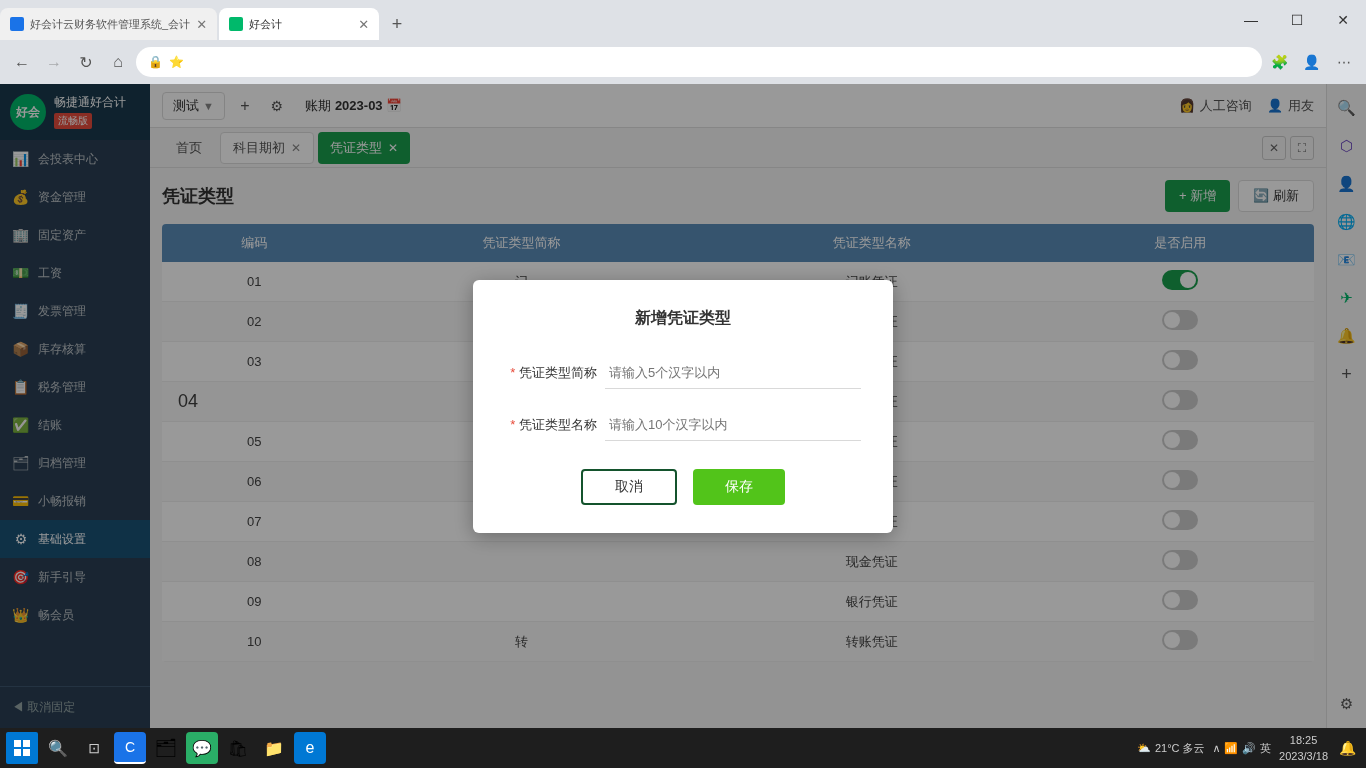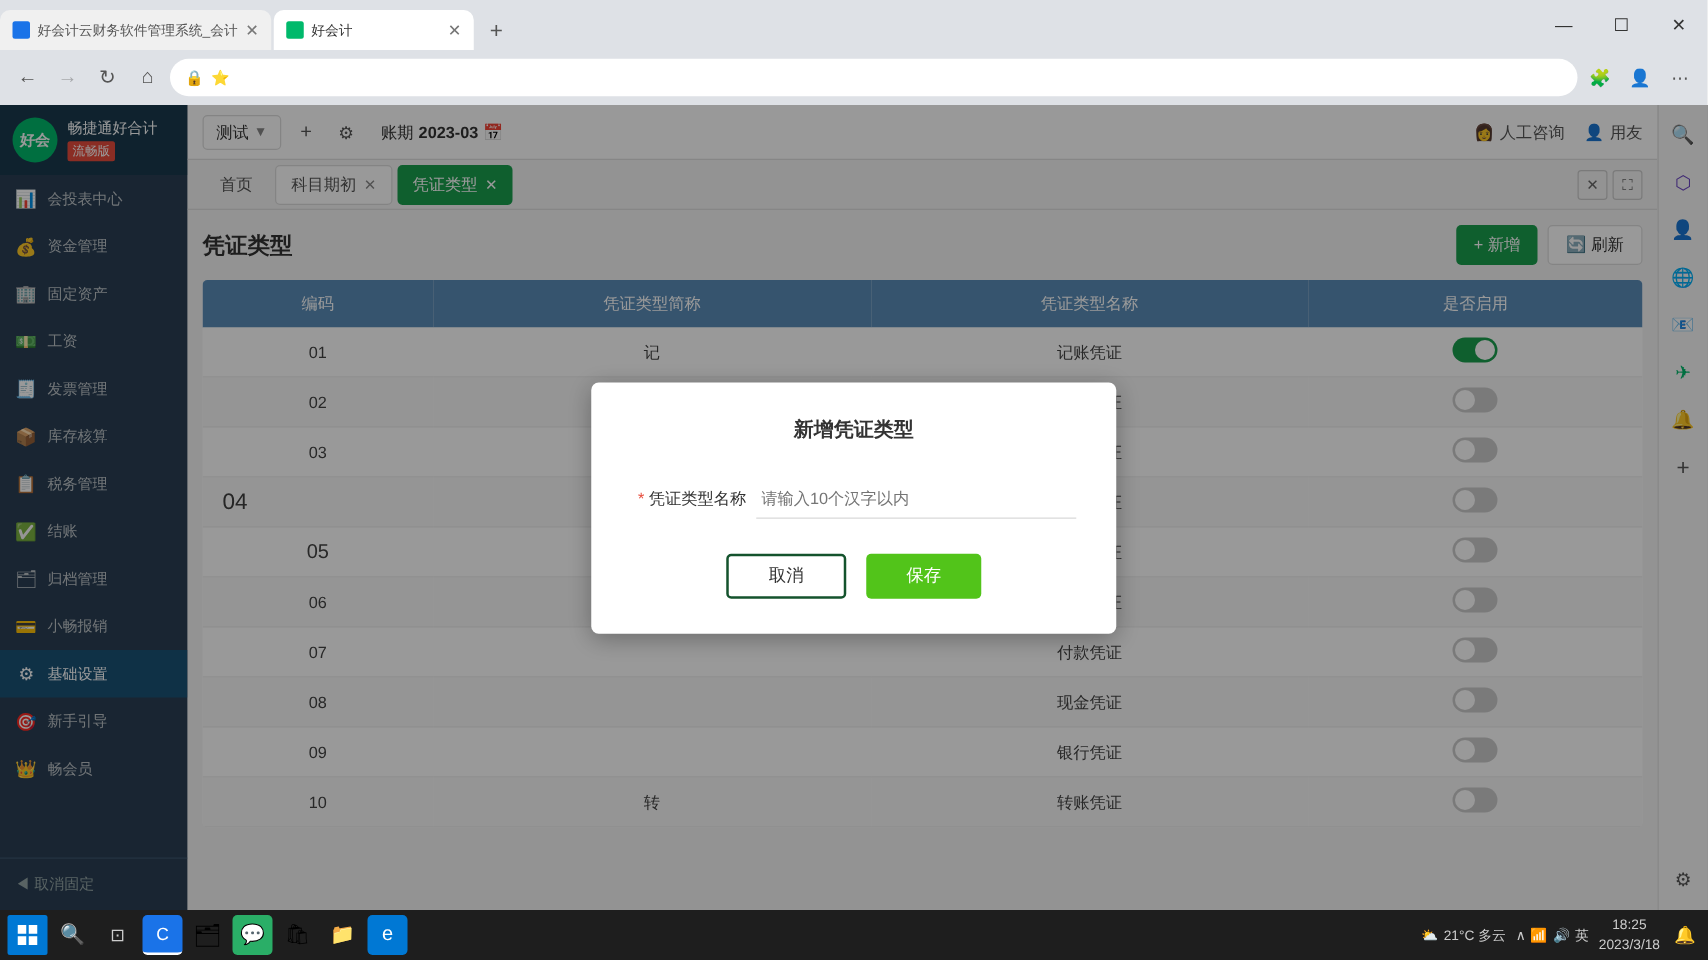--- a/index.html
+++ b/index.html
@@ -226,21 +226,21 @@
               <td style="padding:8px 16px; text-align:left; font-size:18px; color:#404040;">04</td>
               <td style="padding:8px 16px; text-align:center; font-size:13px; color:#444;"></td>
               <td style="padding:8px 16px; text-align:center; font-size:13px; color:#444;">收款凭证</td>
               <td style="padding:8px 16px; text-align:center;">
                 <div style="width:36px; height:20px; border-radius:10px; background:#ccc; display:inline-flex; align-items:center; position:relative; cursor:pointer;">
                   <div style="width:16px; height:16px; border-radius:50%; background:#fff; position:absolute; left:2px;"></div>
                 </div>
               </td>
             </tr>
             <tr style="background:#fff; border-bottom:1px solid #eee;">
-              <td style="padding:8px 16px; text-align:center; font-size:16px; color:#444;">05</td>
+              <td style="padding:8px 16px; text-align:center; font-size:13px; color:#444;">05</td>
               <td style="padding:8px 16px; text-align:center; font-size:13px; color:#444;"></td>
               <td style="padding:8px 16px; text-align:center; font-size:13px; color:#444;">付款凭证</td>
               <td style="padding:8px 16px; text-align:center;">
                 <div style="width:36px; height:20px; border-radius:10px; background:#ccc; display:inline-flex; align-items:center; position:relative; cursor:pointer;">
                   <div style="width:16px; height:16px; border-radius:50%; background:#fff; position:absolute; left:2px;"></div>
                 </div>
               </td>
             </tr>
             <tr style="background:#f9f9f9; border-bottom:1px solid #eee;">
               <td style="padding:8px 16px; text-align:center; font-size:13px; color:#444;">06</td>
@@ -309,20 +309,27 @@
     <div style="width:32px; height:32px; border-radius:4px; display:flex; align-items:center; justify-content:center; cursor:pointer; font-size:18px; color:#555;">+</div>
     <div style="flex:1;"></div>
     <div style="width:32px; height:32px; border-radius:4px; display:flex; align-items:center; justify-content:center; cursor:pointer; font-size:15px; color:#555;">⚙</div>
   </div>
 </div>
 
 <div style="position:fixed; top:84px; left:0; right:0; bottom:40px; background:rgba(0,0,0,0.4); display:flex; align-items:center; justify-content:center; z-index:1000;">
   <div style="background:#fff; border-radius:6px; width:420px; padding:28px 32px; box-shadow:0 4px 20px rgba(0,0,0,0.3); position:relative;">
     <div style="font-size:16px; font-weight:bold; color:#333; margin-bottom:28px; text-align:center;">新增凭证类型</div>
 
+    <div style="display:flex; align-items:center; margin-bottom:20px;">
+      <label style="font-size:13px; color:#333; width:100px; text-align:right; flex-shrink:0; padding-right:8px;">
+        <span style="color:#e74c3c;">*</span>
+        <span>凭证类型简称</span>
+      </label>
+      <input type="text" style="flex: 1 1 0%; height: 32px; border-top: none; border-right: none; border-left: none; border-image: initial; border-bottom: 1px solid rgb(217, 217, 217); padding: 0px 4px; font-size: 13px; color: rgb(51, 51, 51); outline: none; background: transparent;" placeholder="请输入5个汉字以内">
+    </div>
 
     <div style="display:flex; align-items:center; margin-bottom:28px;">
       <label style="font-size:13px; color:#333; width:100px; text-align:right; flex-shrink:0; padding-right:8px;">
         <span style="color:#e74c3c;">*</span>
         <span>凭证类型名称</span>
       </label>
       <input type="text" style="flex: 1 1 0%; height: 32px; border-top: none; border-right: none; border-left: none; border-image: initial; border-bottom: 1px solid rgb(217, 217, 217); padding: 0px 4px; font-size: 13px; color: rgb(51, 51, 51); outline: none; background: transparent;" placeholder="请输入10个汉字以内">
     </div>
 
     <div style="display:flex; justify-content:center; gap:16px;">

